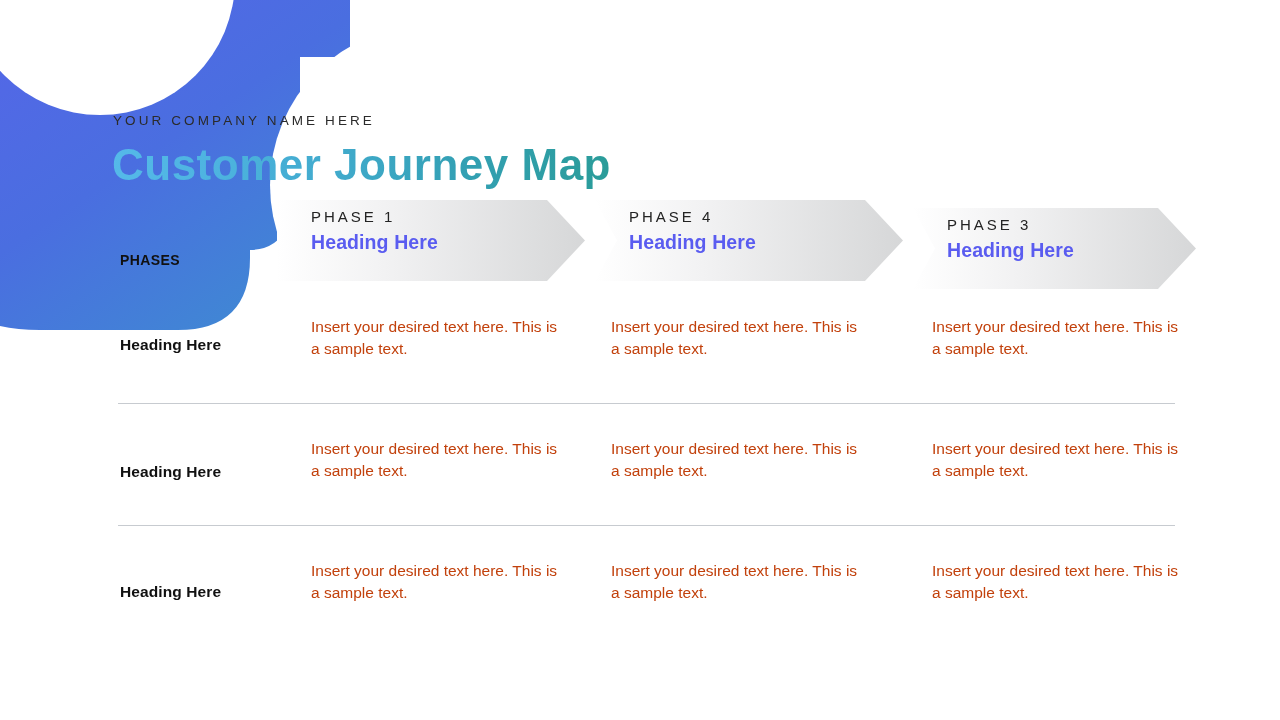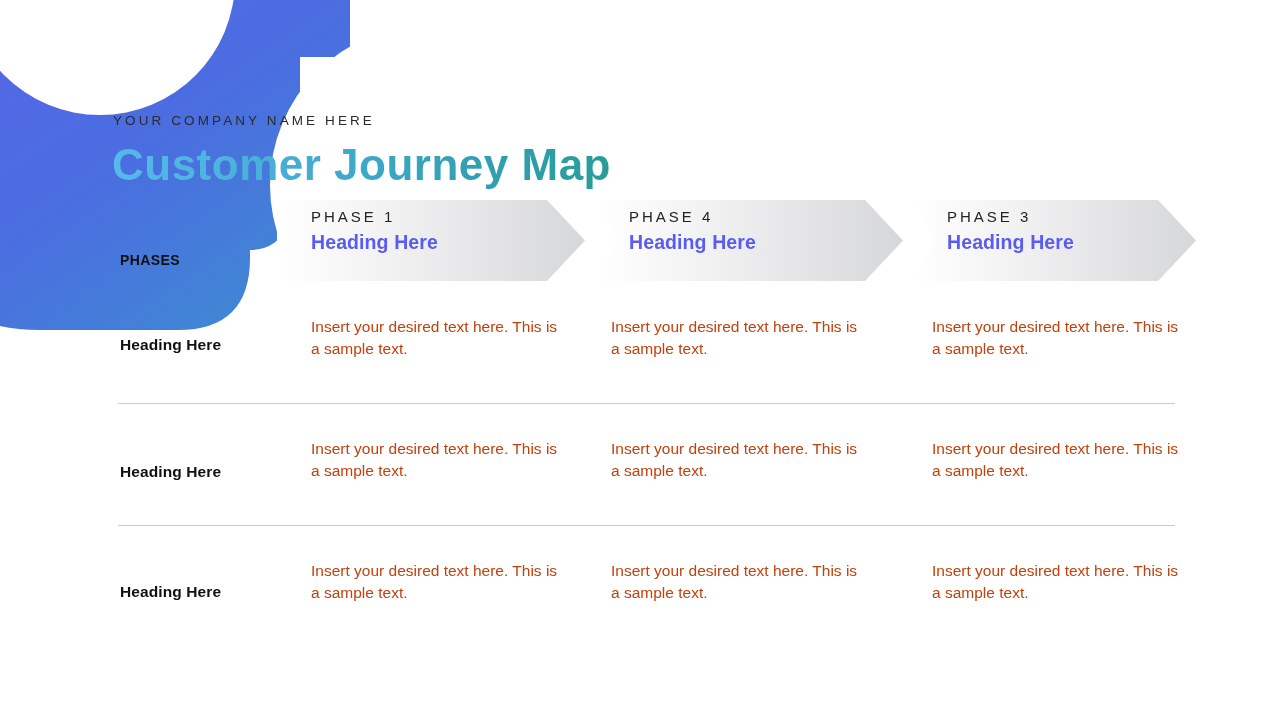--- a/index.html
+++ b/index.html
@@ -210,21 +210,21 @@
           </defs>
           <path d="M 0 0 L 270 0 L 308 40.5 L 270 81 L 0 81 L 22 40.5 Z" fill="url(#chevGrad2)"></path>
         </svg>
       </div>
       <div class="chev-text">
         <div class="chev-phase">PHASE 4</div>
         <div class="chev-heading">Heading Here</div>
       </div>
     </div>
 
-    <div class="chevron" style="left:913px; width:308px;">
+    <div class="chevron" style="left:913px; width:308px;margin-top:8px;">
       <div class="chev-shape">
         <svg width="308" height="81" viewBox="0 0 308 81" xmlns="http://www.w3.org/2000/svg">
           <defs>
             <linearGradient id="chevGrad3" x1="0" y1="0" x2="1" y2="0">
               <stop offset="0%" stop-color="#ffffff"></stop>
               <stop offset="35%" stop-color="#f2f2f3"></stop>
               <stop offset="100%" stop-color="#d6d7d8"></stop>
             </linearGradient>
           </defs>
           <path d="M 0 0 L 245 0 L 283 40.5 L 245 81 L 0 81 L 22 40.5 Z" fill="url(#chevGrad3)"></path>

